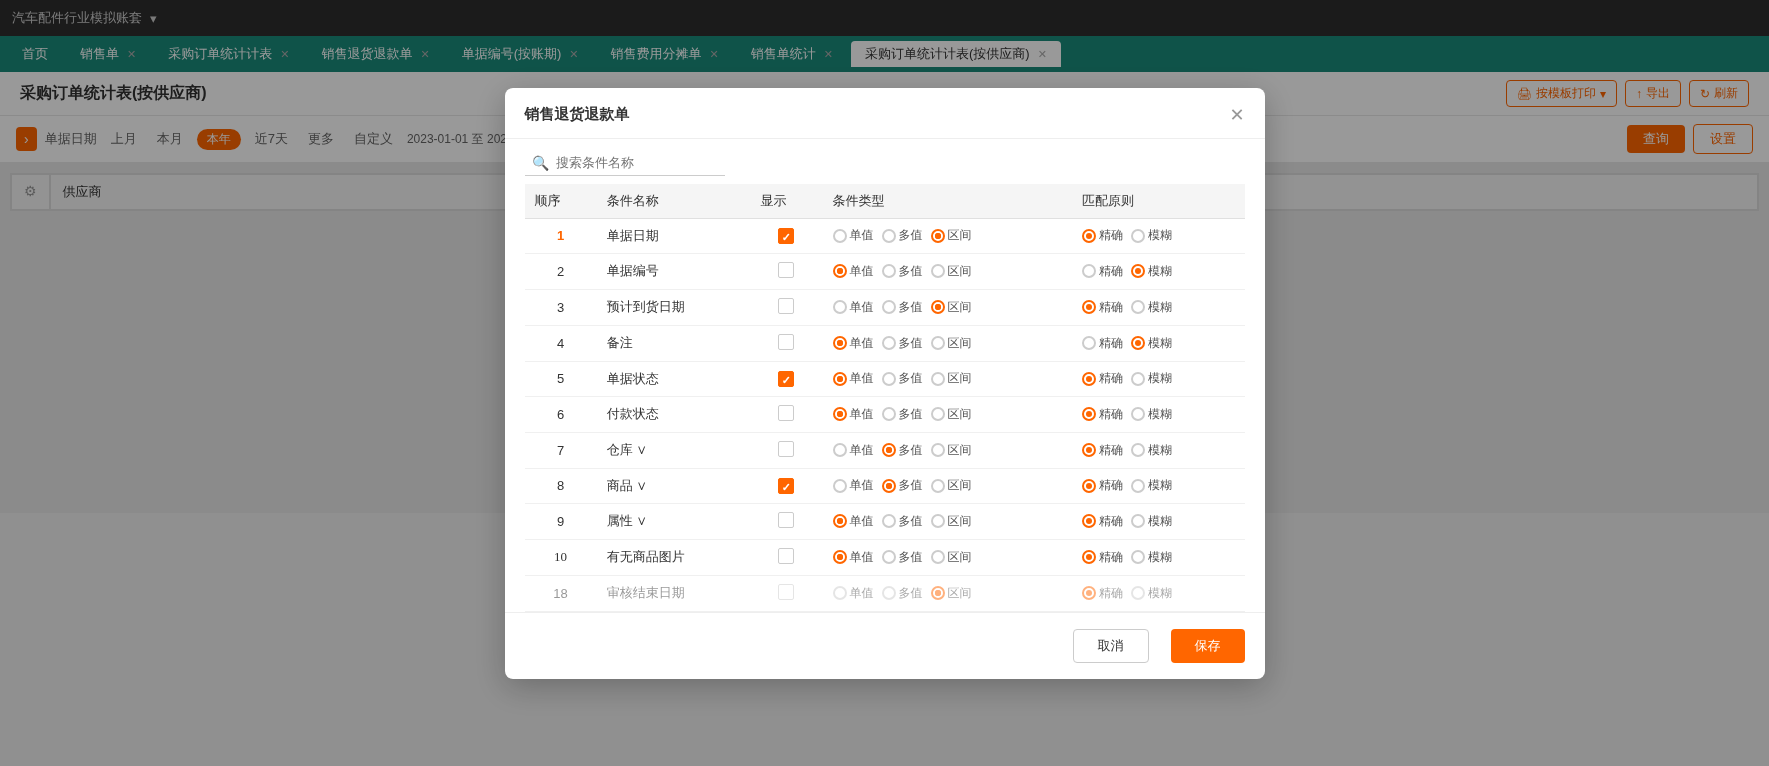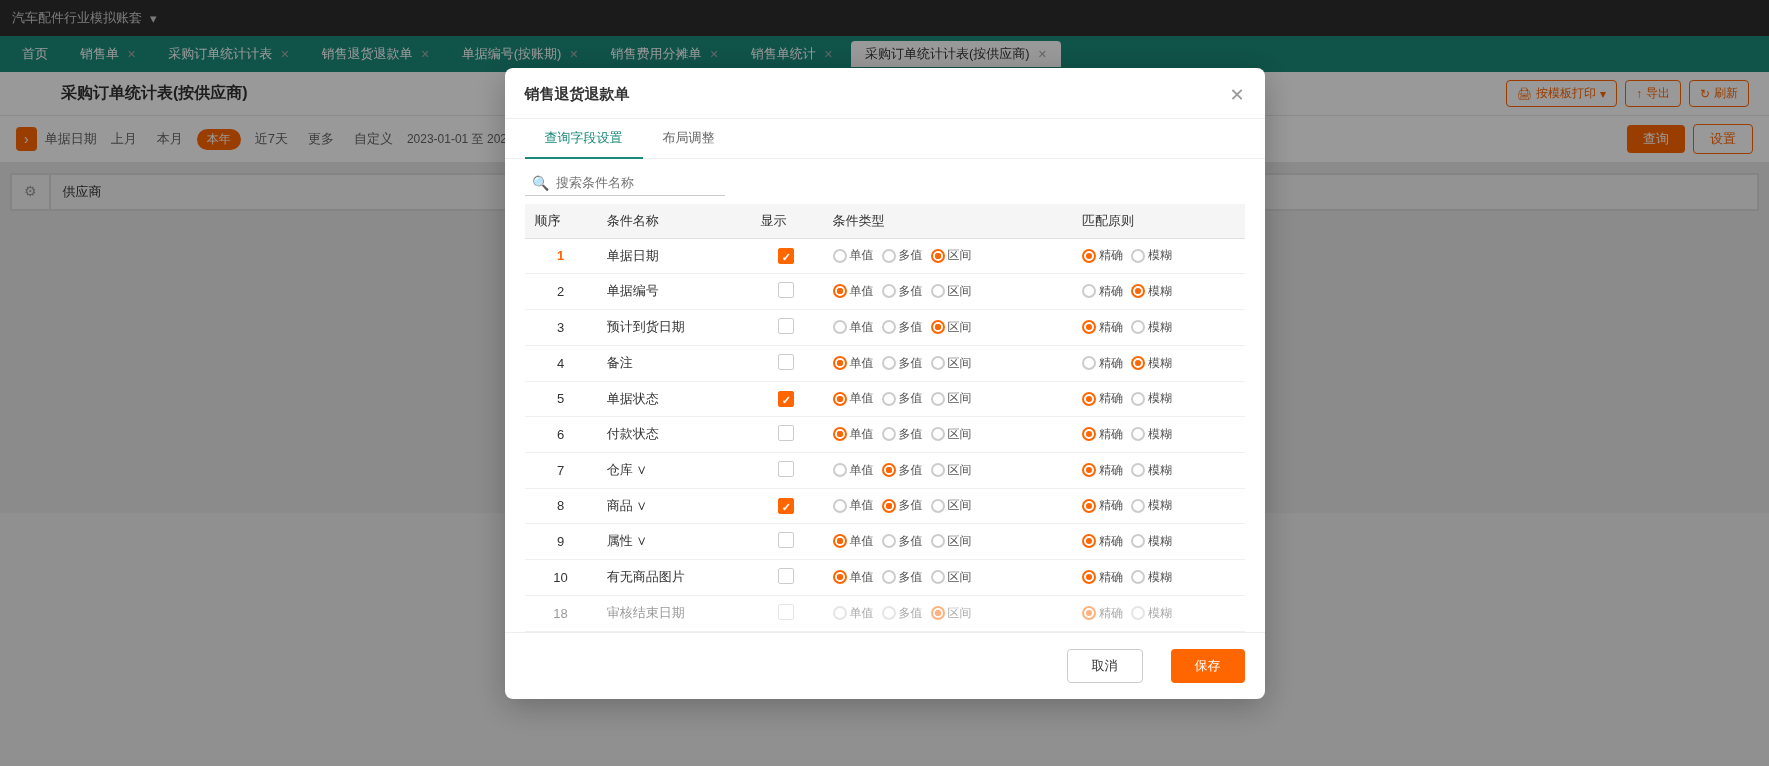--- a/index.html
+++ b/index.html
@@ -65,21 +65,21 @@
 
     
     .page-header {
       background: #fff;
       padding: 8px 20px;
       display: flex;
       align-items: center;
       justify-content: space-between;
       border-bottom: 1px solid #e8e8e8;
     }
-    .page-title { font-size: 16px; font-weight: bold; color: #333; margin-left: 41px; }
+    .page-title { font-size: 16px; font-weight: bold; color: #333; }
     .header-actions { display: flex; gap: 8px; align-items: center; }
     .btn-print { font-size: 12px; color: #f60; border: 1px solid #f60; background: white; padding: 4px 10px; border-radius: 4px; cursor: pointer; display: flex; align-items: center; gap: 4px; }
     .btn-export { font-size: 12px; color: #f60; border: 1px solid #f60; background: white; padding: 4px 10px; border-radius: 4px; cursor: pointer; display: flex; align-items: center; gap: 4px; }
     .btn-refresh { font-size: 12px; color: #f60; border: 1px solid #f60; background: white; padding: 4px 10px; border-radius: 4px; cursor: pointer; display: flex; align-items: center; gap: 4px; }
 
     
     .filter-bar {
       background: #fff;
       padding: 8px 16px;
       display: flex;
@@ -237,21 +237,21 @@
       top: 2px; left: 2px;
     }
     .radio-label { font-size: 12px; color: #555; text-align: right; }
 
     
     .modal-footer {
       padding: 16px 20px;
       border-top: 1px solid #eee;
       display: flex;
       justify-content: flex-end;
-      gap: 28px;
+      gap: 22px;
     }
     .btn-cancel {
       padding: 7px 24px;
       border: 1px solid #ccc;
       background: white;
       color: #333;
       border-radius: 4px;
       cursor: pointer;
       font-size: 13px;
     }
@@ -355,24 +355,20 @@
 </div>
 
 <div class="overlay">
   <div class="modal">
 
     <div class="modal-header">
       <span class="modal-title">销售退货退款单</span>
       <span class="modal-close">✕</span>
     </div>
 
-    <div class="modal-tabs">
-      <div class="modal-tab active">查询字段设置</div>
-      <div class="modal-tab">布局调整</div>
-    </div>
 
     <div class="search-area">
       <div class="search-input-wrap">
         <span class="search-icon">🔍</span>
         <input class="search-input" type="text" placeholder="搜索条件名称" style="">
       </div>
     </div>
 
     <div class="modal-table-wrap">
       <table class="modal-table">
@@ -713,21 +709,21 @@
                     <span style="font-size: 12px; color: rgb(85, 85, 85);">精确</span>
                   </label>
                   <label class="radio-item" style="display: flex; align-items: center; gap: 3px; cursor: pointer;">
                     <span style="width: 14px; height: 14px; border-radius: 50%; border: 2px solid rgb(204, 204, 204); display: inline-block; position: relative; flex-shrink: 0;"></span>
                     <span style="font-size: 12px; color: rgb(85, 85, 85);">模糊</span>
                   </label>
                 </div>
               </td>
             </tr>
             <tr>
-              <td class="order-num-gray" style="color: rgb(51, 51, 51); text-align: center; font-weight: normal;">10</td>
+              <td class="order-num-gray" style="color: rgb(51, 51, 51); text-align: center; font-weight: normal; font-family: Liberation Serif, serif;">10</td>
               <td>有无商品图片</td>
               <td style="text-align: center;"><span style="display: inline-block; width: 16px; height: 16px; border: 1px solid rgb(204, 204, 204); border-radius: 2px; background: white; text-align: center; line-height: 16px; font-size: 11px; color: white; font-weight: bold; cursor: pointer;"></span></td>
               <td>
                 <div class="radio-group">
                   <label class="radio-item" style="display: flex; align-items: center; gap: 3px; cursor: pointer;">
                     <span class="radio-circle checked" style="width: 14px; height: 14px; border-radius: 50%; border: 2px solid rgb(255, 102, 0); display: inline-block; position: relative; flex-shrink: 0;">
                       <span style="width:6px;height:6px;background:#f60;border-radius:50%;position:absolute;top:2px;left:2px;display:block;"></span>
                     </span>
                     <span class="radio-label" style="font-size: 12px; color: rgb(85, 85, 85);">单值</span>
                   </label>

